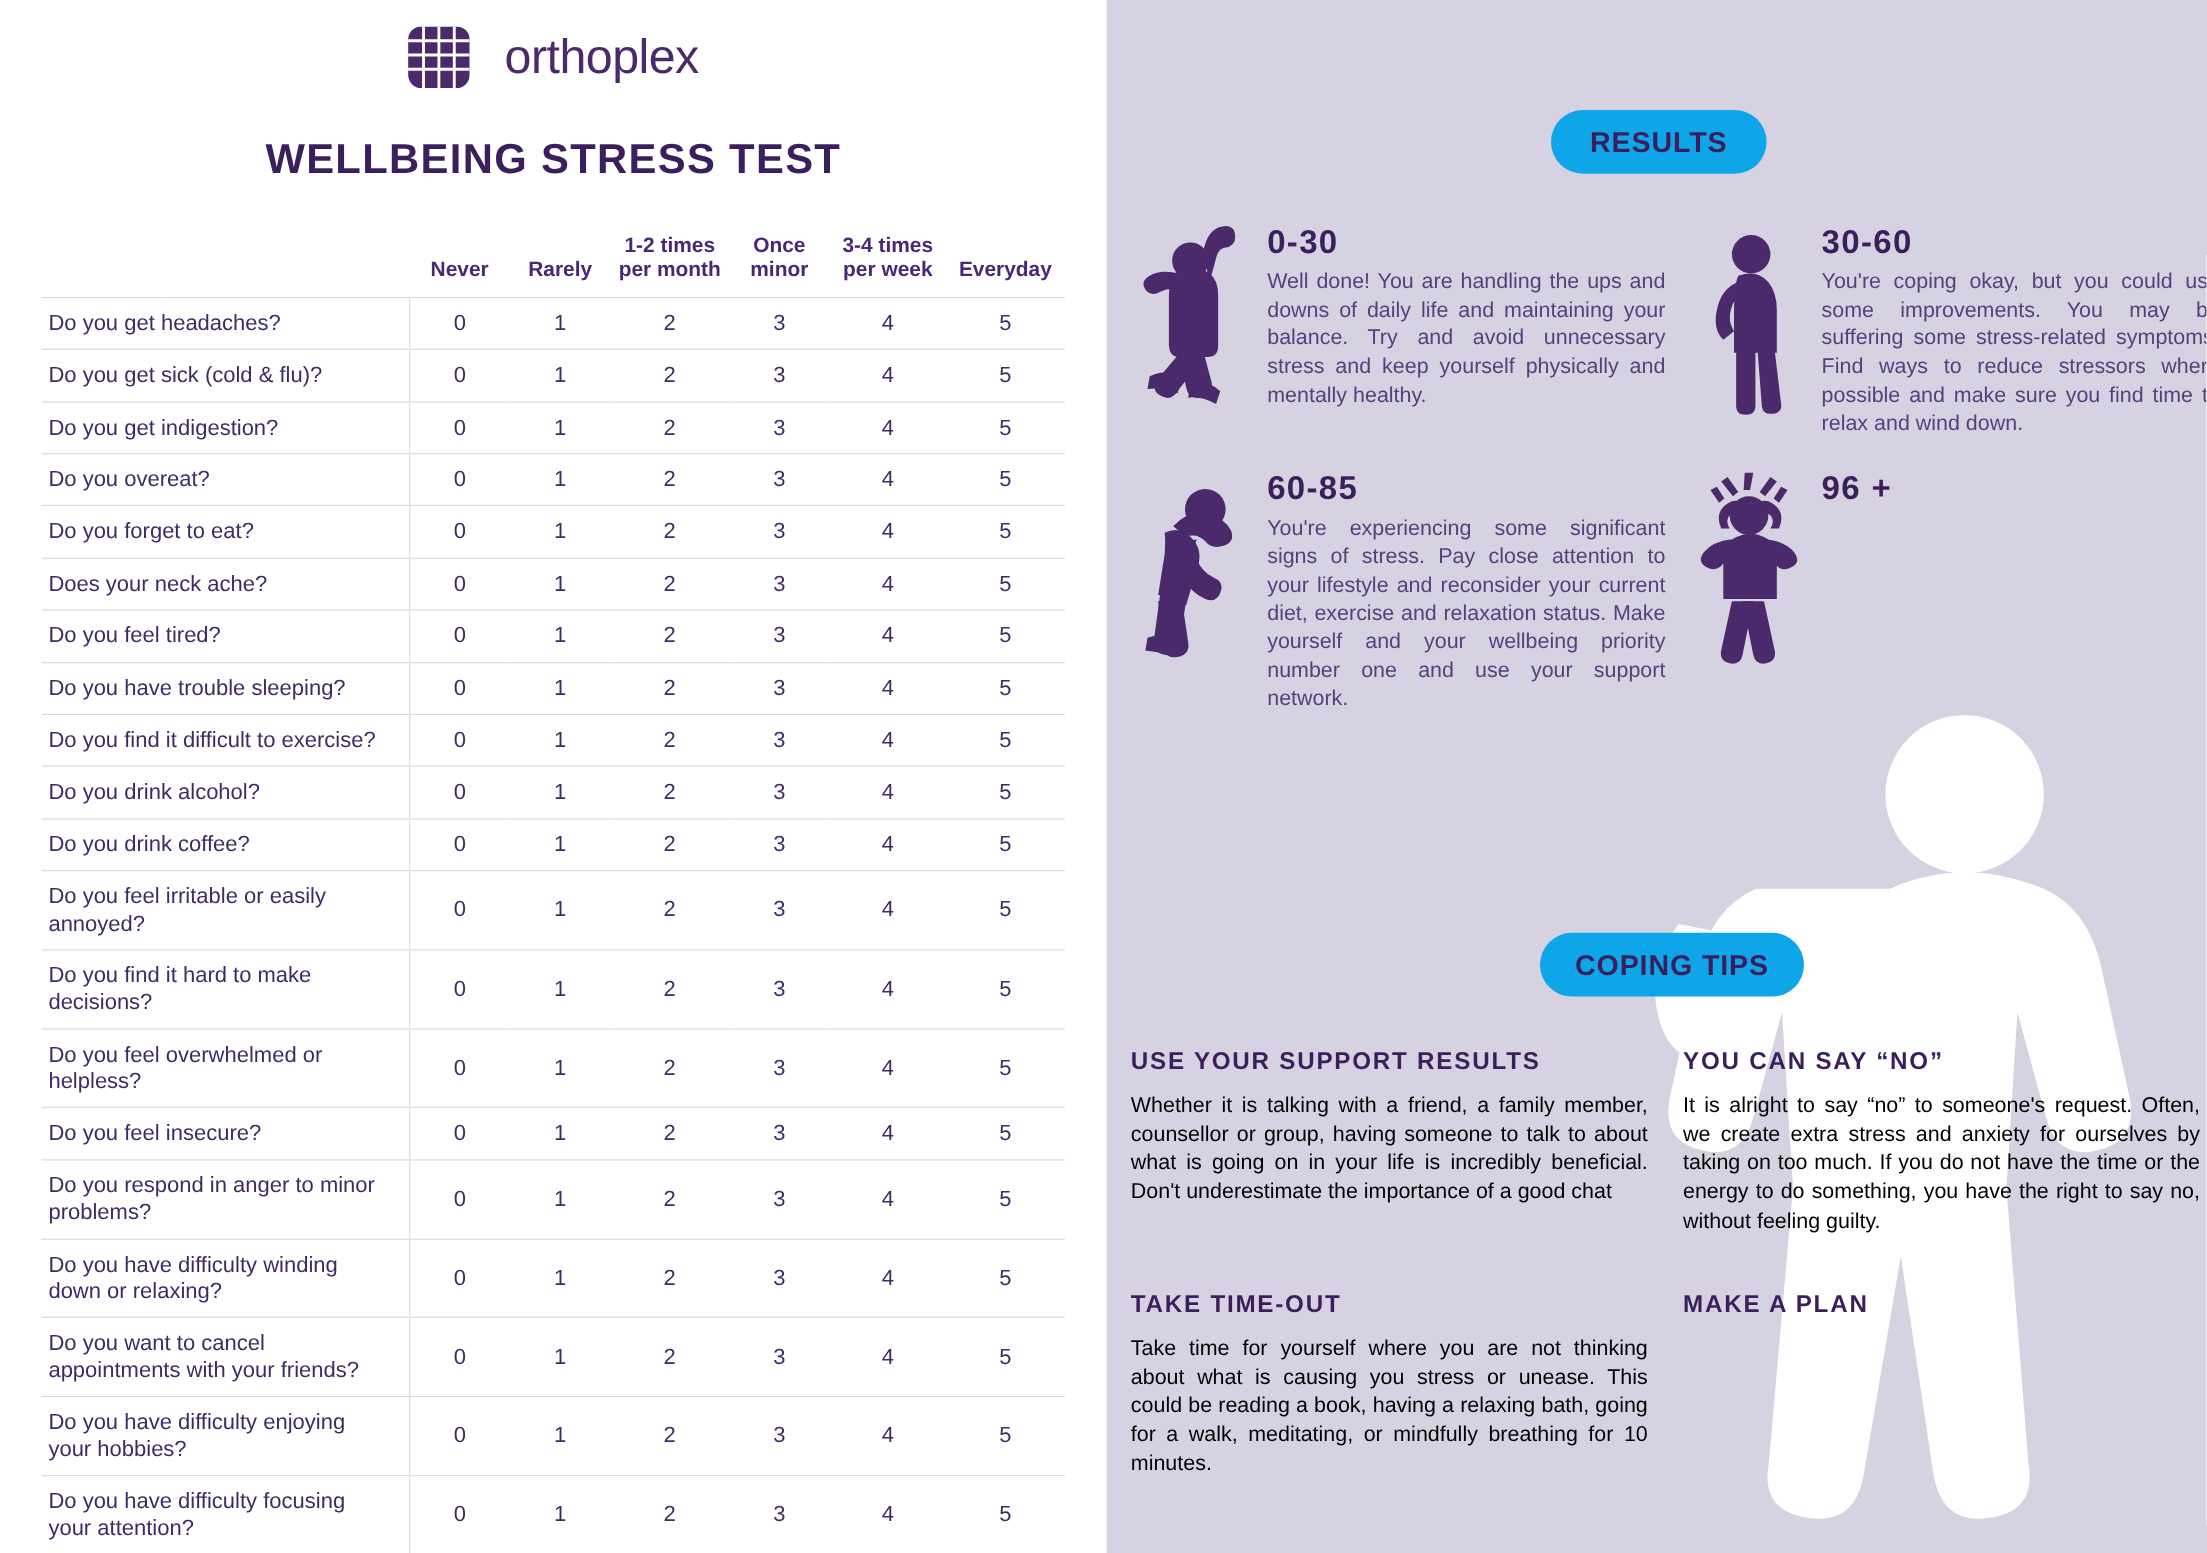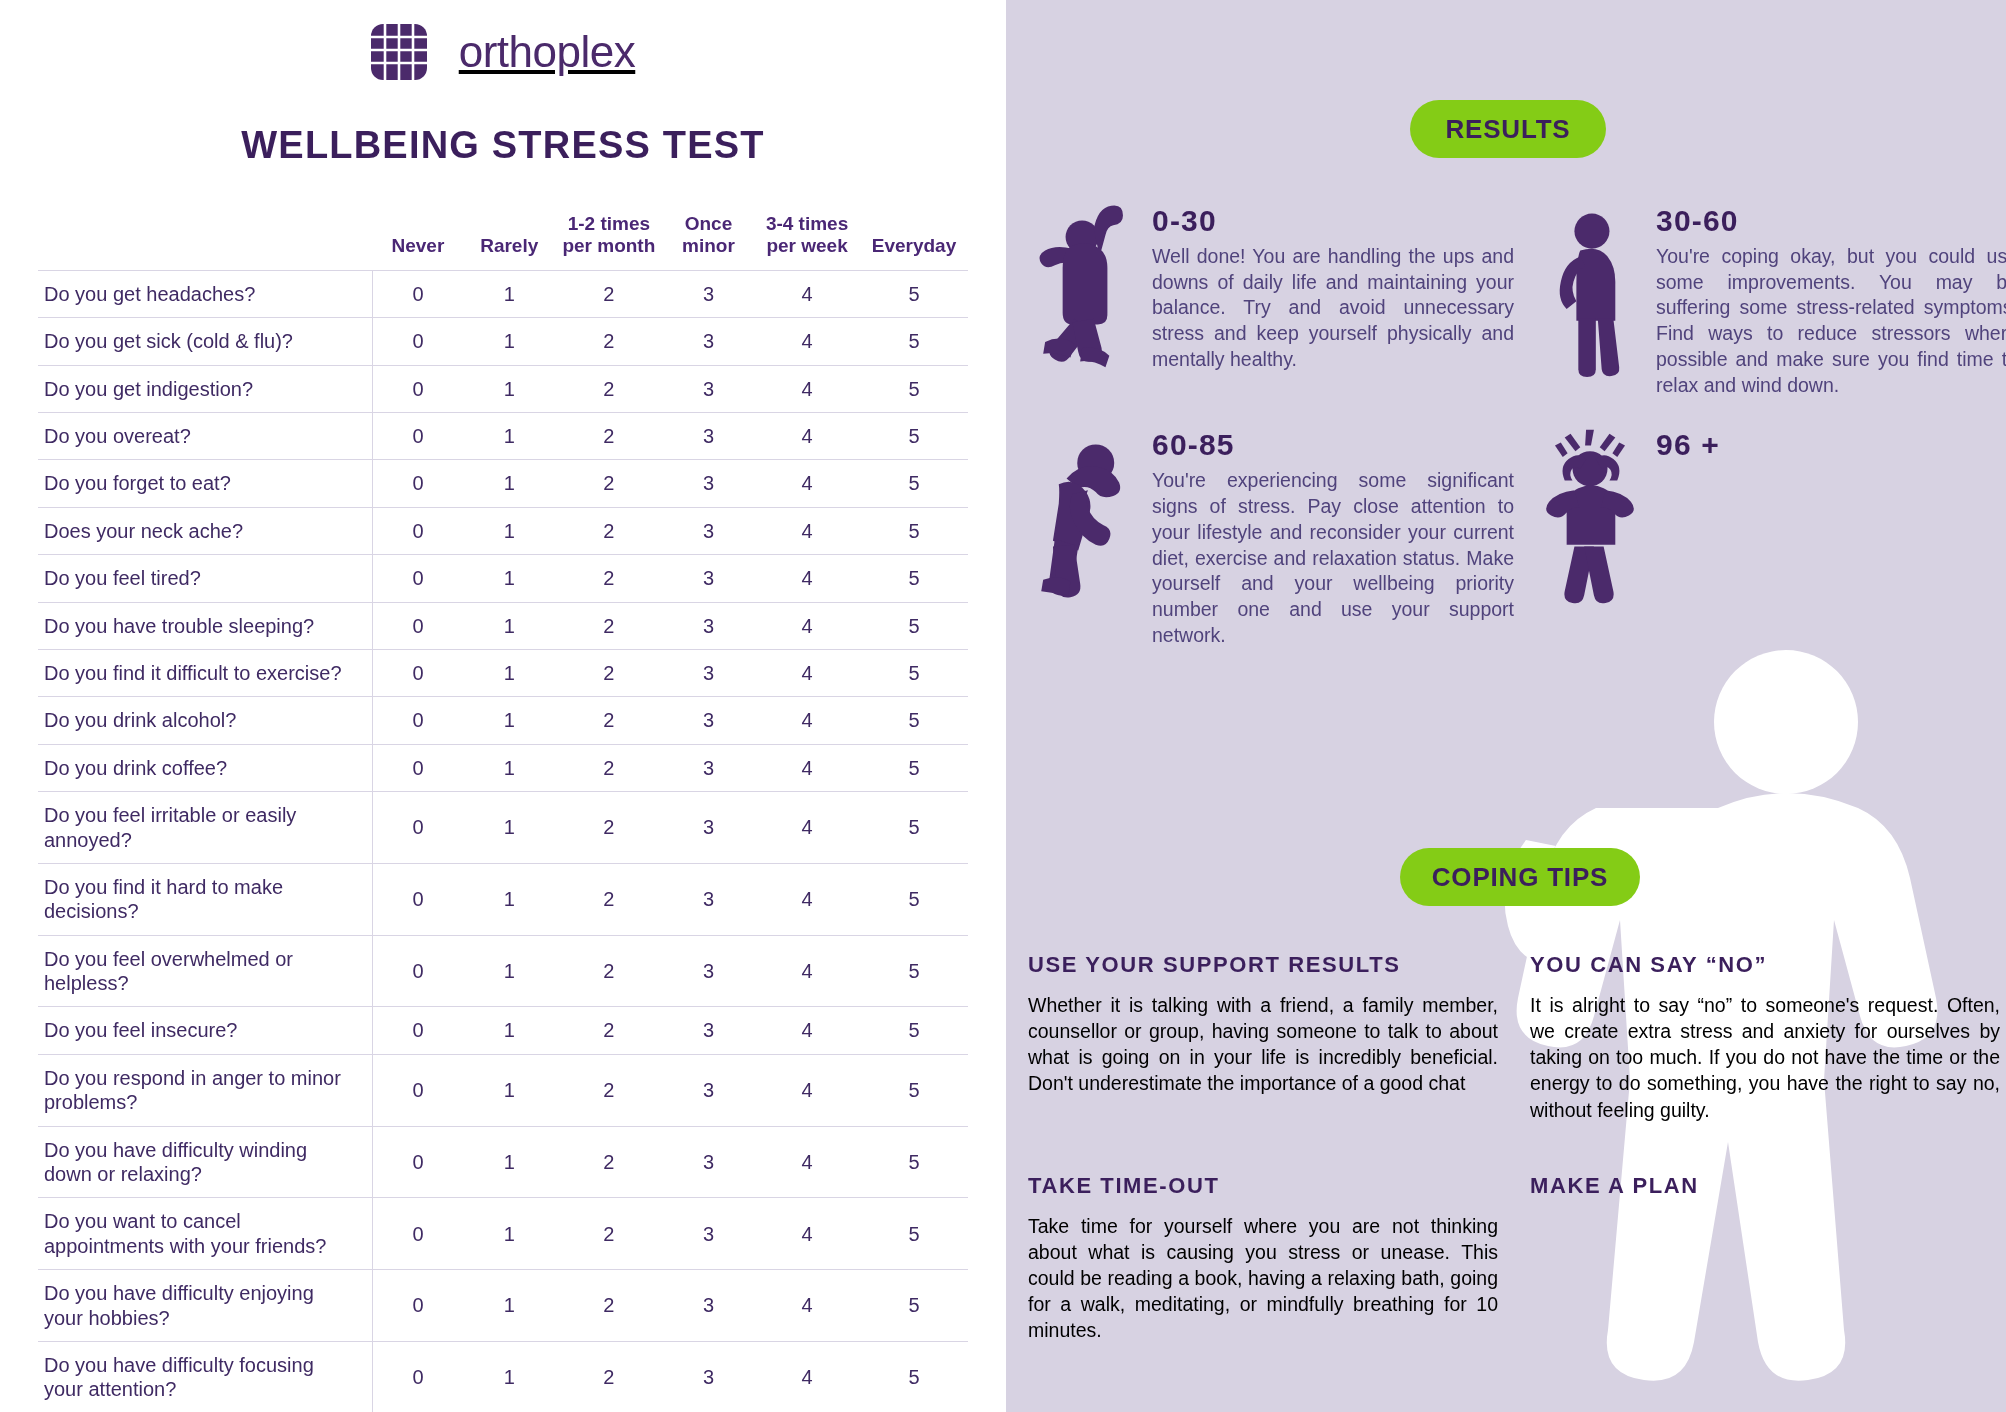--- a/index.html
+++ b/index.html
@@ -18,21 +18,20 @@
     background: #ffffff;
     position: relative;
     flex: 0 0 1006px;
   }
   .brand {
     display: flex;
     align-items: center;
     justify-content: center;
     gap: 32px;
     padding-top: 24px;
-    text-decoration: underline;
   }
   .brand-mark { width: 56px; height: 56px; display: block; }
   .brand-name {
     font-size: 44px;
     color: #4b2a6b;
     letter-spacing: -0.5px;
     font-weight: 400;
     line-height: 1;
   }
   .doc-title {
@@ -97,21 +96,21 @@
     right: -40px;
     bottom: -30px;
     width: 560px;
     height: 840px;
     opacity: 1;
     pointer-events: none;
   }
 
   .pill {
     position: absolute;
-    background: #84cc16;
+    background: #0ea5e9;
     border-radius: 40px;
     color: #3b1f5c;
     font-weight: bold;
     font-size: 26px;
     letter-spacing: 0.8px;
     display: flex;
     align-items: center;
     justify-content: center;
     height: 58px;
   }

